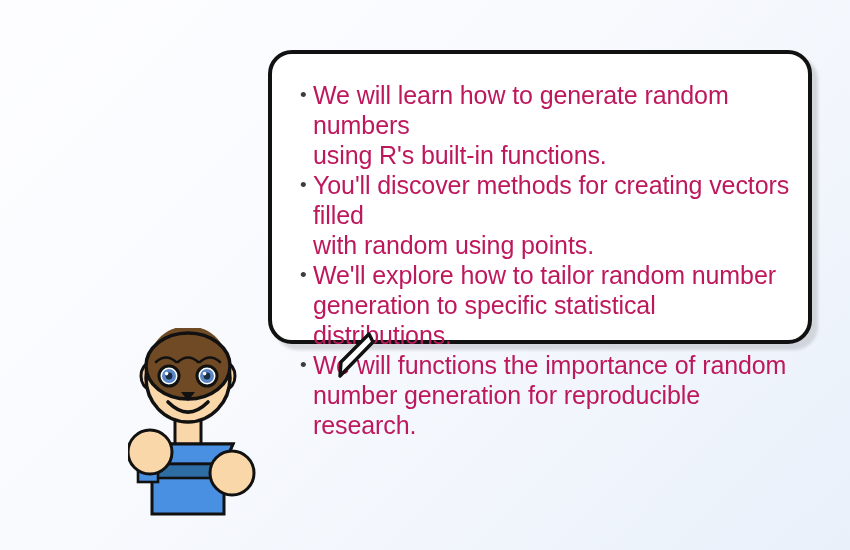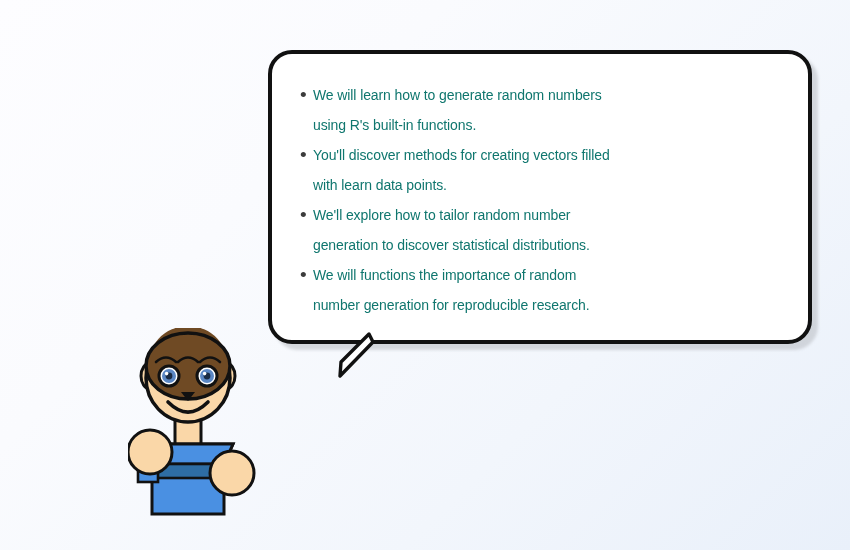--- a/index.html
+++ b/index.html
@@ -74,22 +74,22 @@
   .bullet-dot {
     flex: 0 0 auto;
     width: 13px;
     color: #3c3c3c;
     font-size: 19px;
     line-height: 30px;
     text-align: left;
   }
   .bullet-text {
     flex: 1 1 auto;
-    color: #0f766e;
-    font-size: 14px;
+    color: #be185d;
+    font-size: 25px;
     line-height: 30px;
     letter-spacing: -0.1px;
     white-space: pre-line;
   }
 
   
   #character {
     position: absolute;
     left: 128px;
     top: 328px;
@@ -112,27 +112,27 @@
 
         <div class="bullet-row">
           <span class="bullet-dot">•</span>
           <span class="bullet-text">We will learn how to generate random numbers
 using R's built-in functions.</span>
         </div>
 
         <div class="bullet-row">
           <span class="bullet-dot">•</span>
           <span class="bullet-text">You'll discover methods for creating vectors filled
-with learn data points.</span>
+with random using points.</span>
         </div>
 
         <div class="bullet-row">
           <span class="bullet-dot">•</span>
           <span class="bullet-text">We'll explore how to tailor random number
-generation to discover statistical distributions.</span>
+generation to specific statistical distributions.</span>
         </div>
 
         <div class="bullet-row">
           <span class="bullet-dot">•</span>
           <span class="bullet-text">We will functions the importance of random
 number generation for reproducible research.</span>
         </div>
 
       </div>
     </div>

